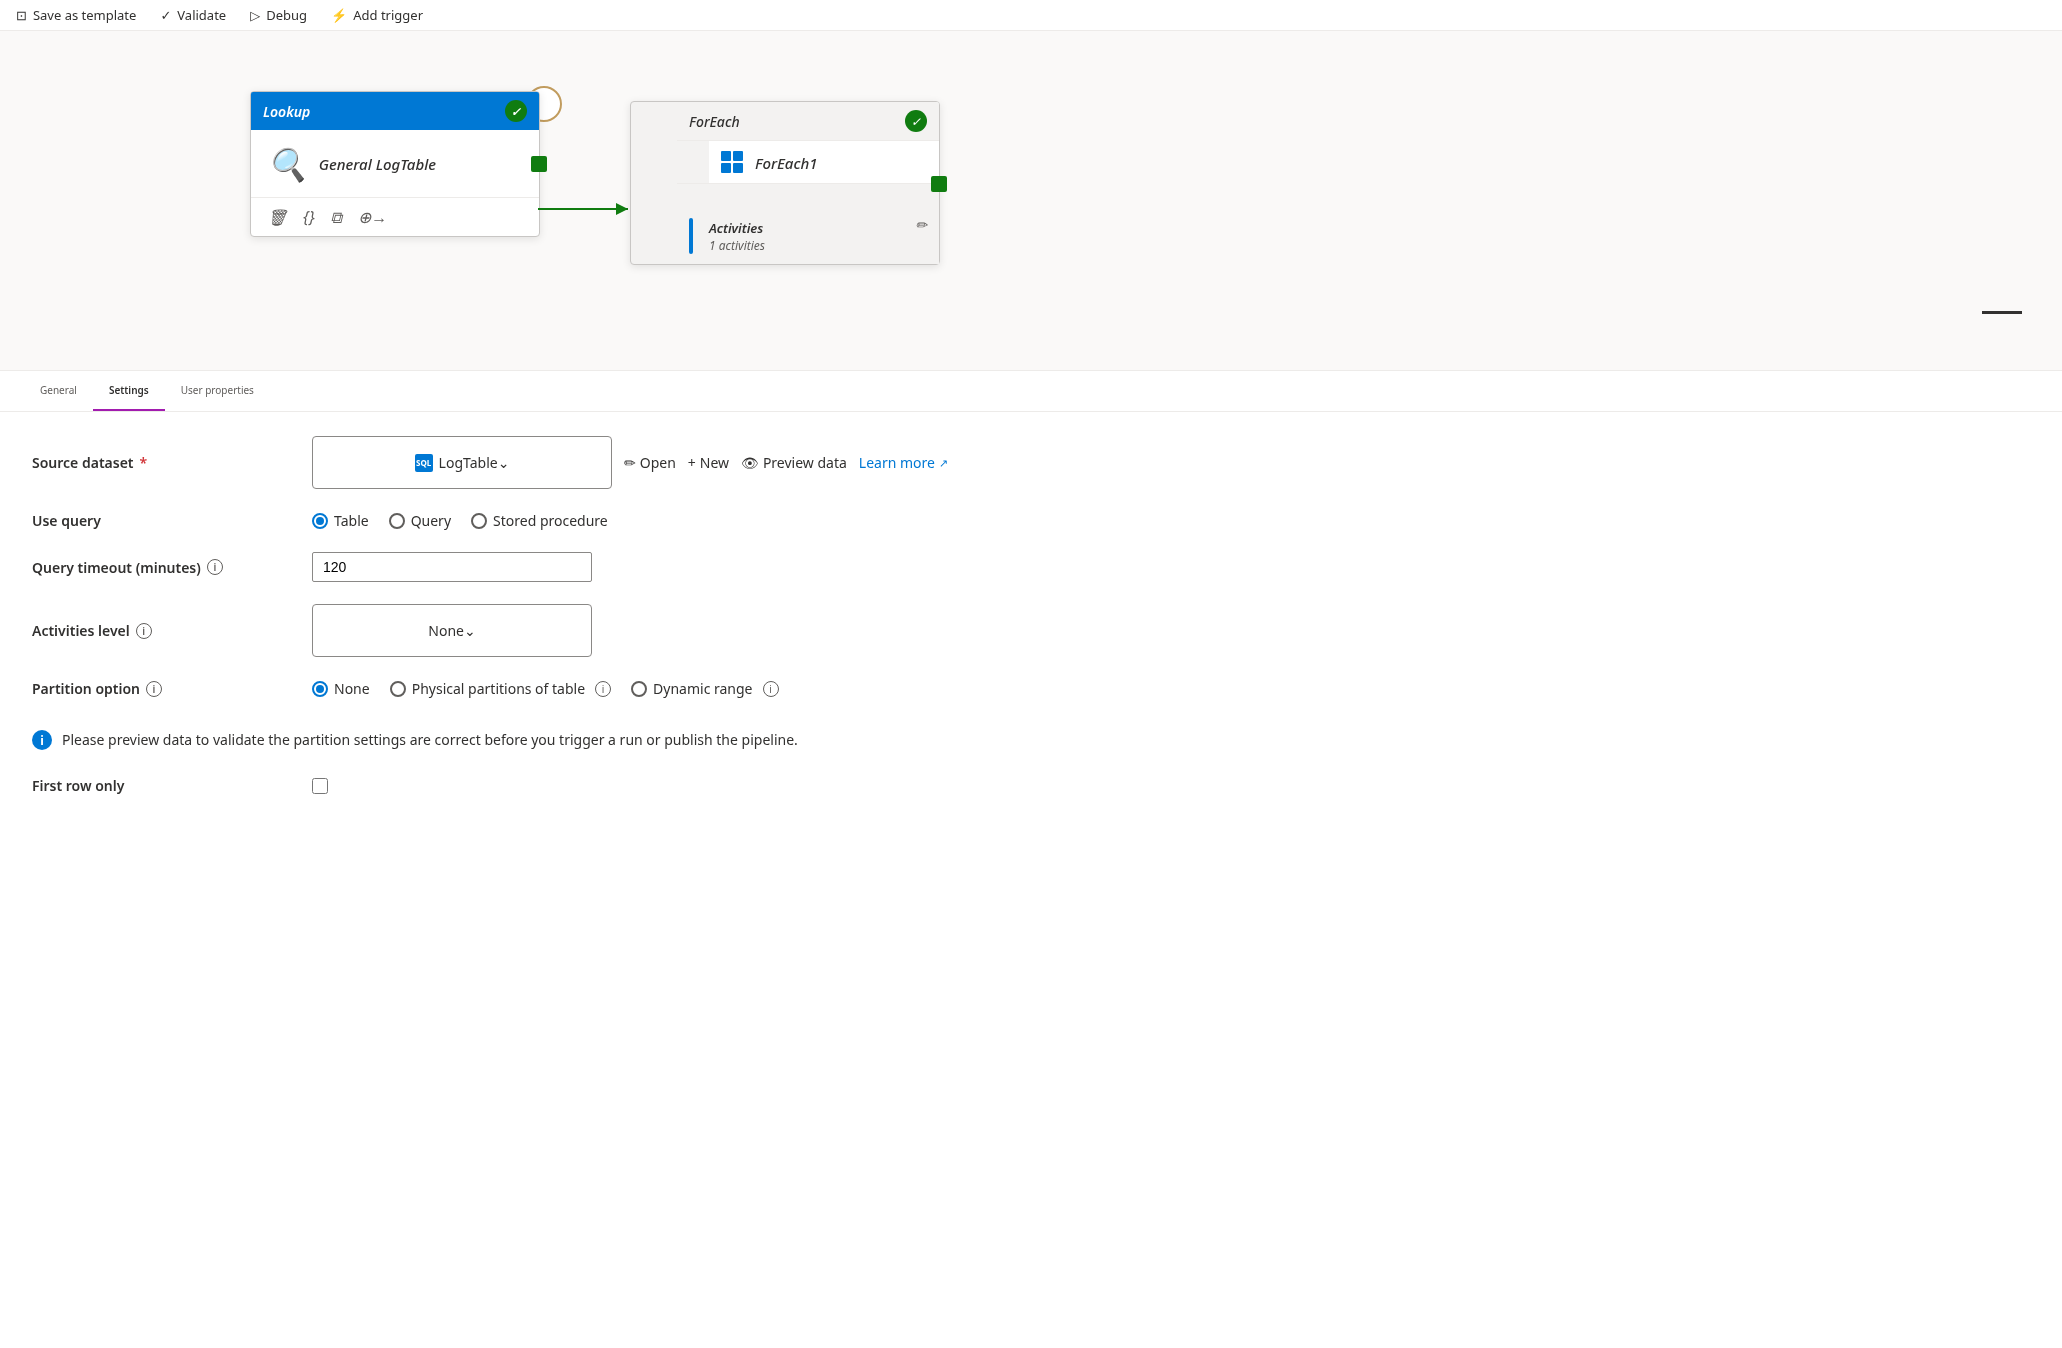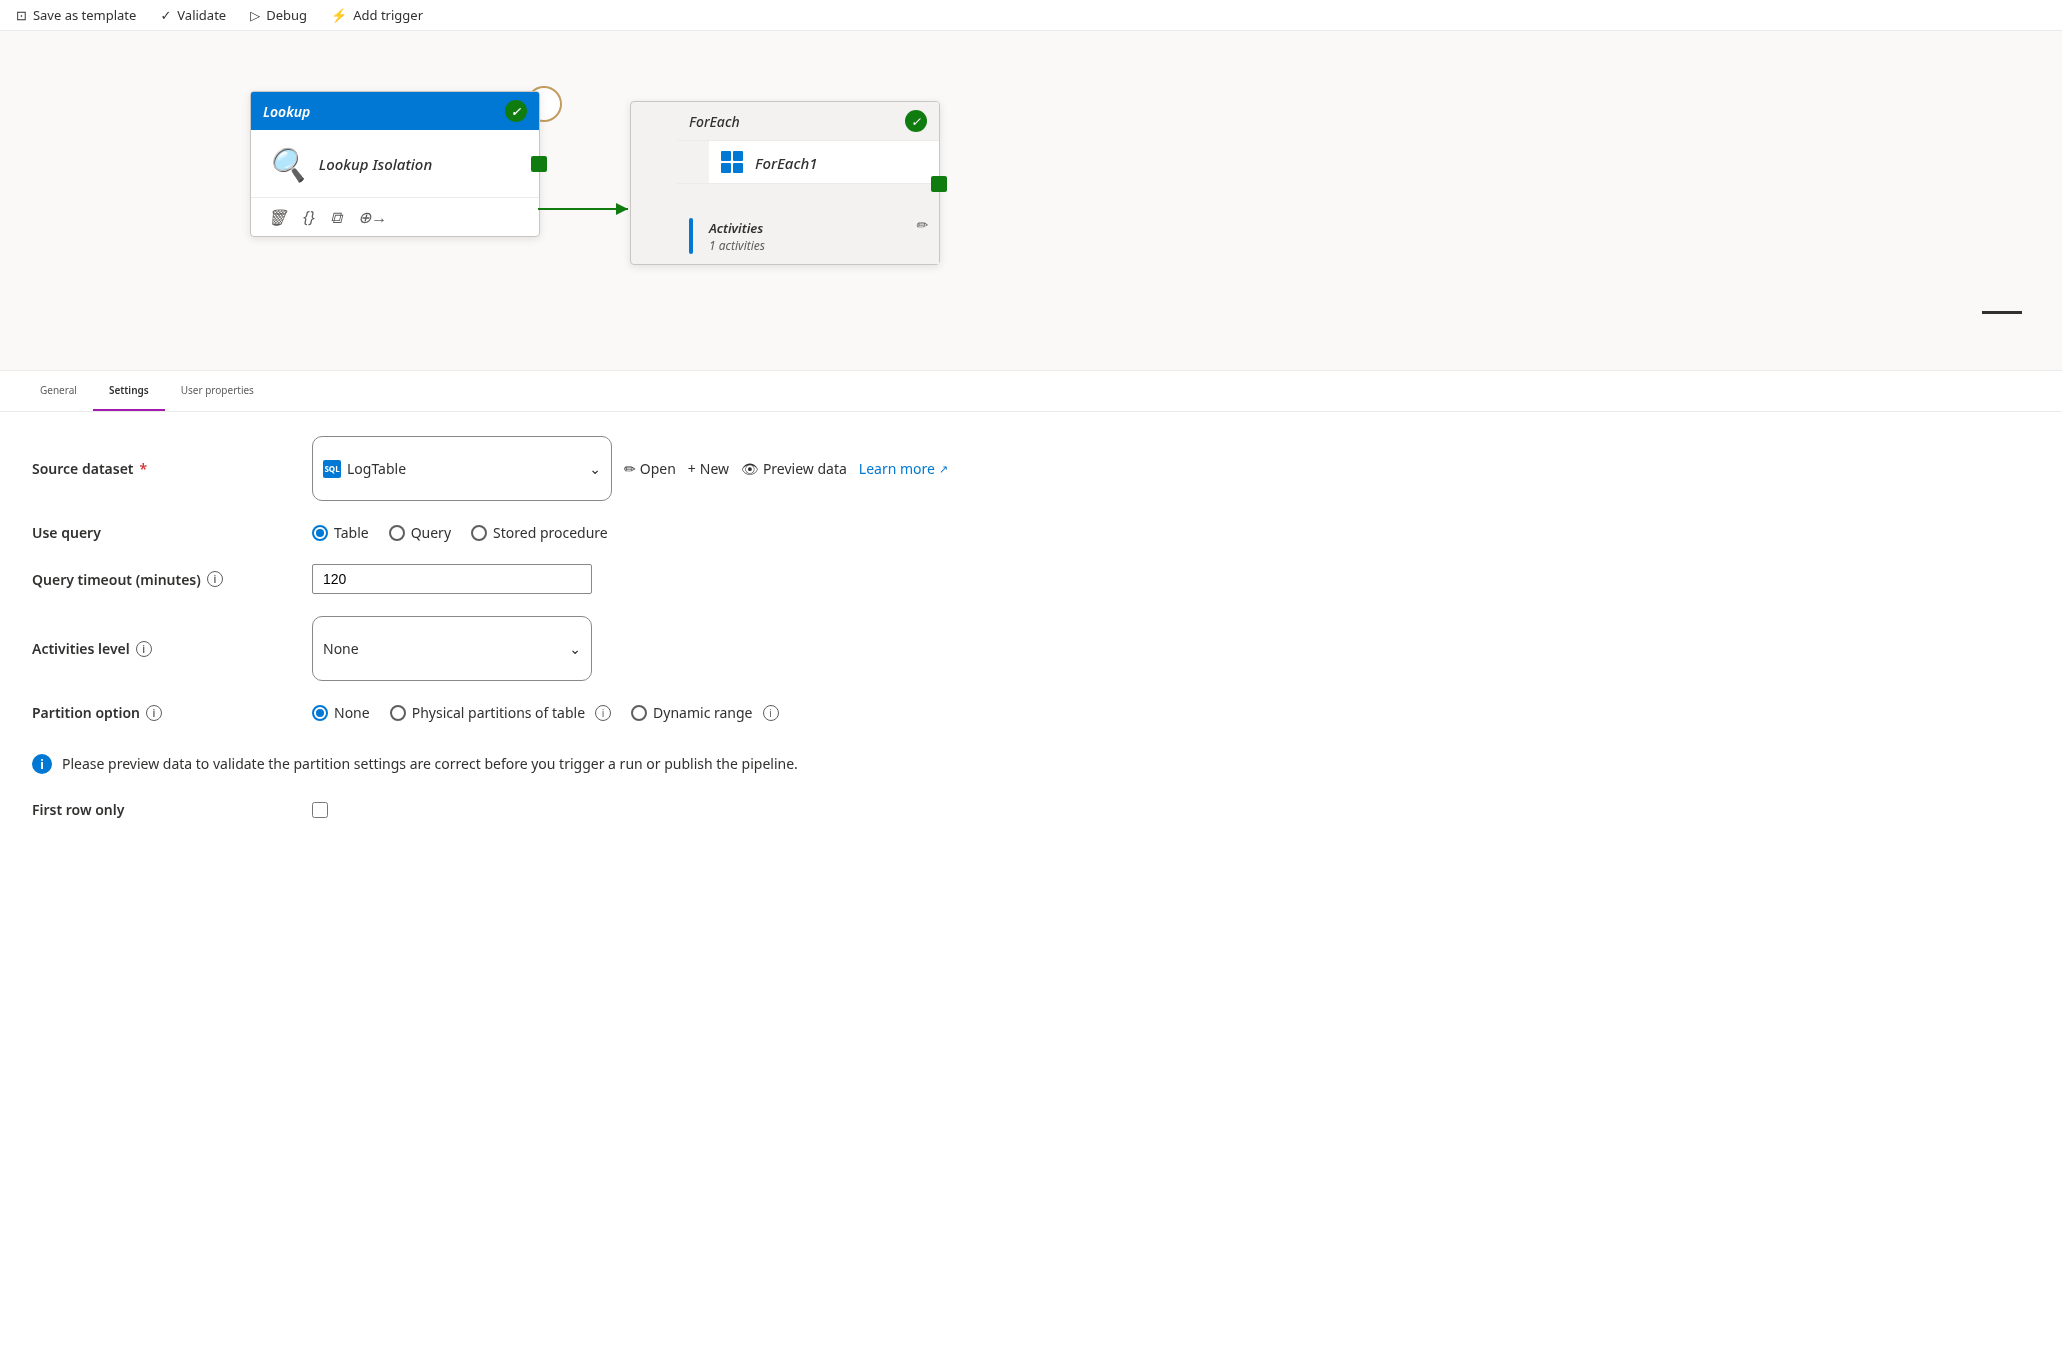--- a/index.html
+++ b/index.html
@@ -207,24 +207,24 @@
       display: flex;
       align-items: center;
       gap: 12px;
       flex: 1;
     }
 
     
     .dropdown {
       display: flex;
       align-items: center;
-      justify-content: space-between;
+      justify-content: center;
       border: 1px solid #8a8886;
-      border-radius: 10px;
-      padding: 22px 10px;
+      border-radius: 4px;
+      padding: 16px 10px;
       min-width: 300px;
       cursor: pointer;
       background: #fff;
       font-size: 14px;
     }
 
     .dropdown-icon {
       display: flex;
       align-items: center;
       gap: 6px;
@@ -418,21 +418,21 @@
 
   <div class="start-circle"></div>
 
   <div class="node-lookup">
     <div class="node-header-blue">
       <span>Lookup</span>
       <span class="check-badge">✓</span>
     </div>
     <div class="node-body">
       <span class="lookup-search-icon">🔍</span>
-      <span style="font-size:15px; font-weight:500;">Lookup Isolation</span>
+      <span style="font-size:15px; font-weight:500;">General LogTable</span>
 
       <div class="conn-dot conn-dot-right" style="position:absolute; right:-8px; top:50%; transform:translateY(-50%);"></div>
     </div>
     <div class="node-actions">
       <span class="node-action-icon">🗑</span>
       <span class="node-action-icon">{}</span>
       <span class="node-action-icon">⧉</span>
       <span class="node-action-icon">⊕→</span>
     </div>
   </div>

